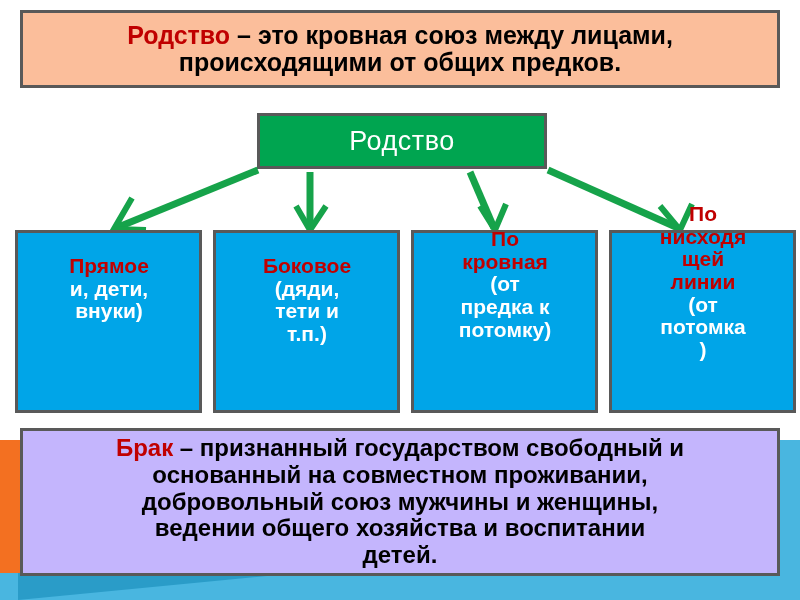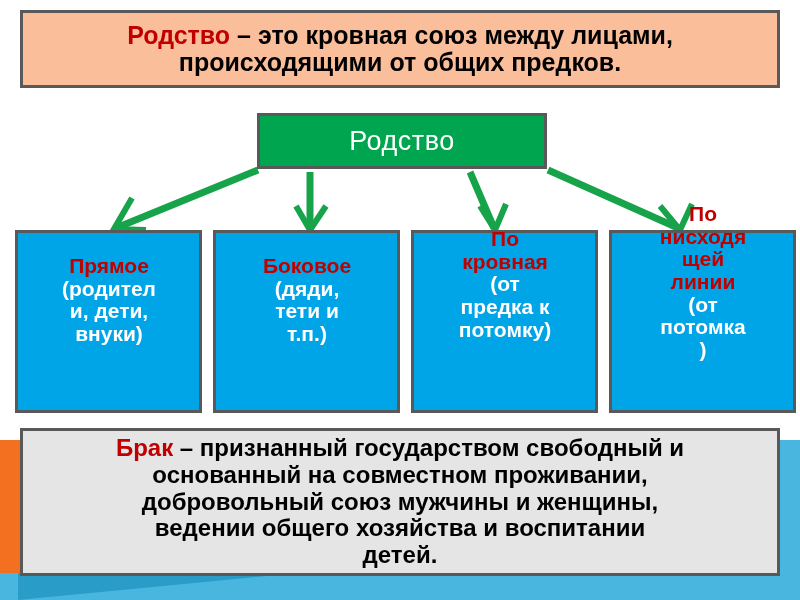--- a/index.html
+++ b/index.html
@@ -150,21 +150,21 @@
   #cat-2 .cat-text { top: -5px; }
   #cat-3 .cat-text { top: -30px; }
 
   
   #bottom-box {
     position: absolute;
     left: 20px;
     top: 428px;
     width: 760px;
     height: 148px;
-    background: #e5e5e5;
+    background: #c4b5fd;
     border: 3px solid #595959;
     box-sizing: border-box;
     display: flex;
     flex-direction: column;
     align-items: center;
     justify-content: center;
     text-align: center;
     padding: 0 8px;
   }
   #bottom-box .line {
@@ -209,21 +209,20 @@
       <polyline points="480,206 495,230 506,204" stroke-width="6"></polyline>
 
       <line x1="548" y1="170" x2="678" y2="228"></line>
       <polyline points="660,206 680,230 692,204" stroke-width="6"></polyline>
     </g>
   </svg>
 
   <div class="cat-box" id="cat-0">
     <div class="cat-text">
       <div class="cat-title">Прямое</div>
-      <div class="cat-sub">(родител</div>
       <div class="cat-sub">и, дети,</div>
       <div class="cat-sub">внуки)</div>
     </div>
   </div>
 
   <div class="cat-box" id="cat-1">
     <div class="cat-text">
       <div class="cat-title">Боковое</div>
       <div class="cat-sub">(дяди,</div>
       <div class="cat-sub">тети и</div>

